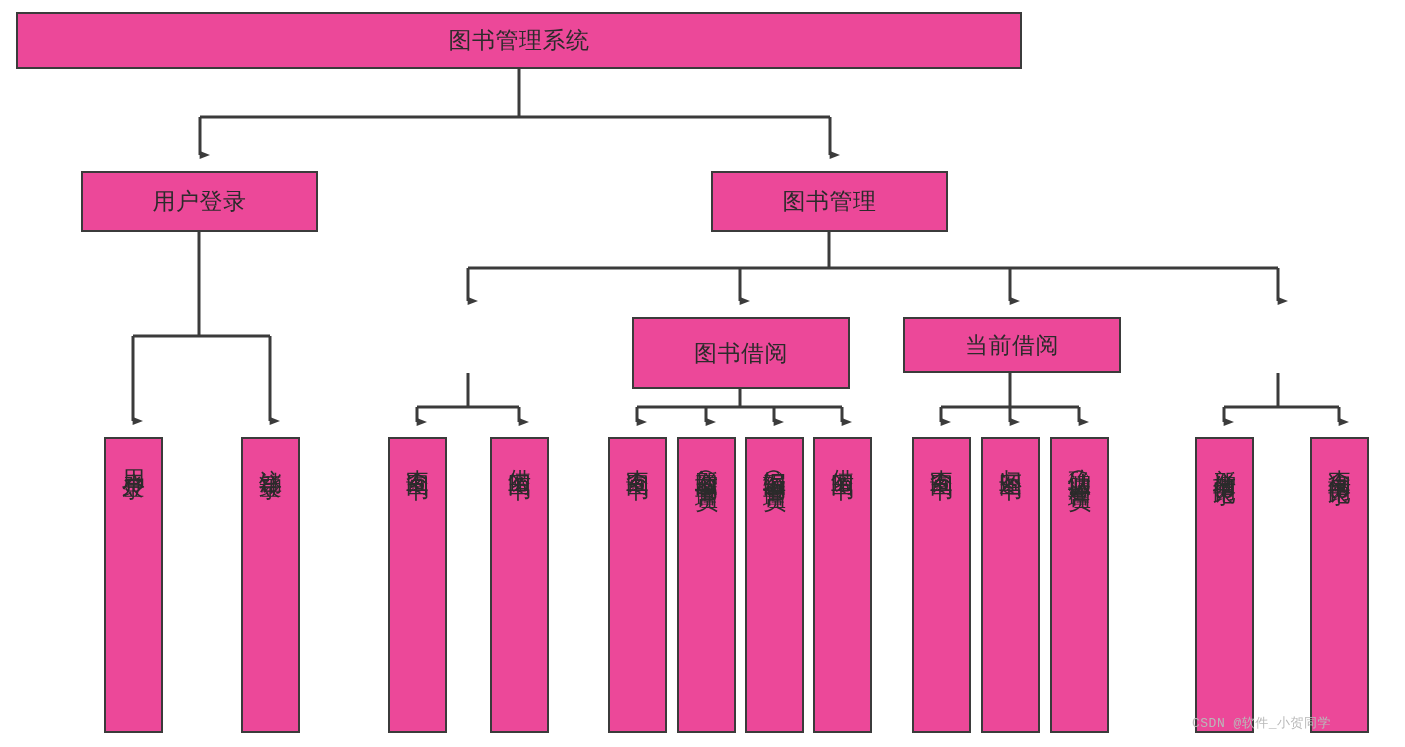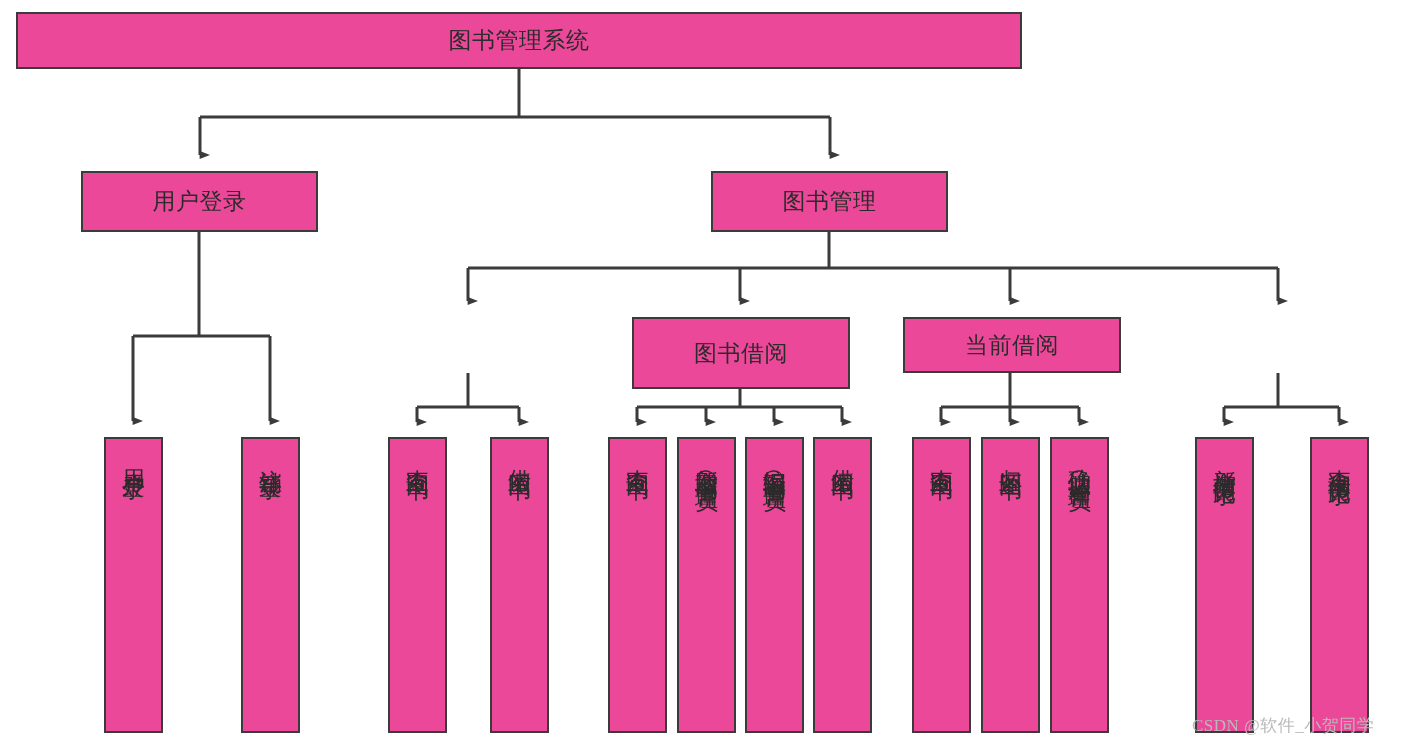--- a/index.html
+++ b/index.html
@@ -61,25 +61,25 @@
     font-size: 23px;
     line-height: 1.0;
     letter-spacing: 3px;
     white-space: normal;
     max-height: 272px;
   }
   .watermark {
     position: absolute;
     left: 1192px;
     top: 714px;
-    font-size: 17px;
+    font-size: 13px;
     color: #b9b9b9;
     letter-spacing: 0.5px;
     white-space: nowrap;
-    font-family: Liberation Serif, serif;
+    font-family: Liberation Mono, monospace;
   }
 </style>
 </head>
 <body>
 
 <div id="diagram-root">
 
   <svg class="connectors" viewBox="0 0 1405 747" preserveAspectRatio="none">
     <defs>
       <marker id="arrowhead" markerWidth="9" markerHeight="11" refX="4.5" refY="10.4" orient="auto-start-reverse" markerUnits="userSpaceOnUse">

